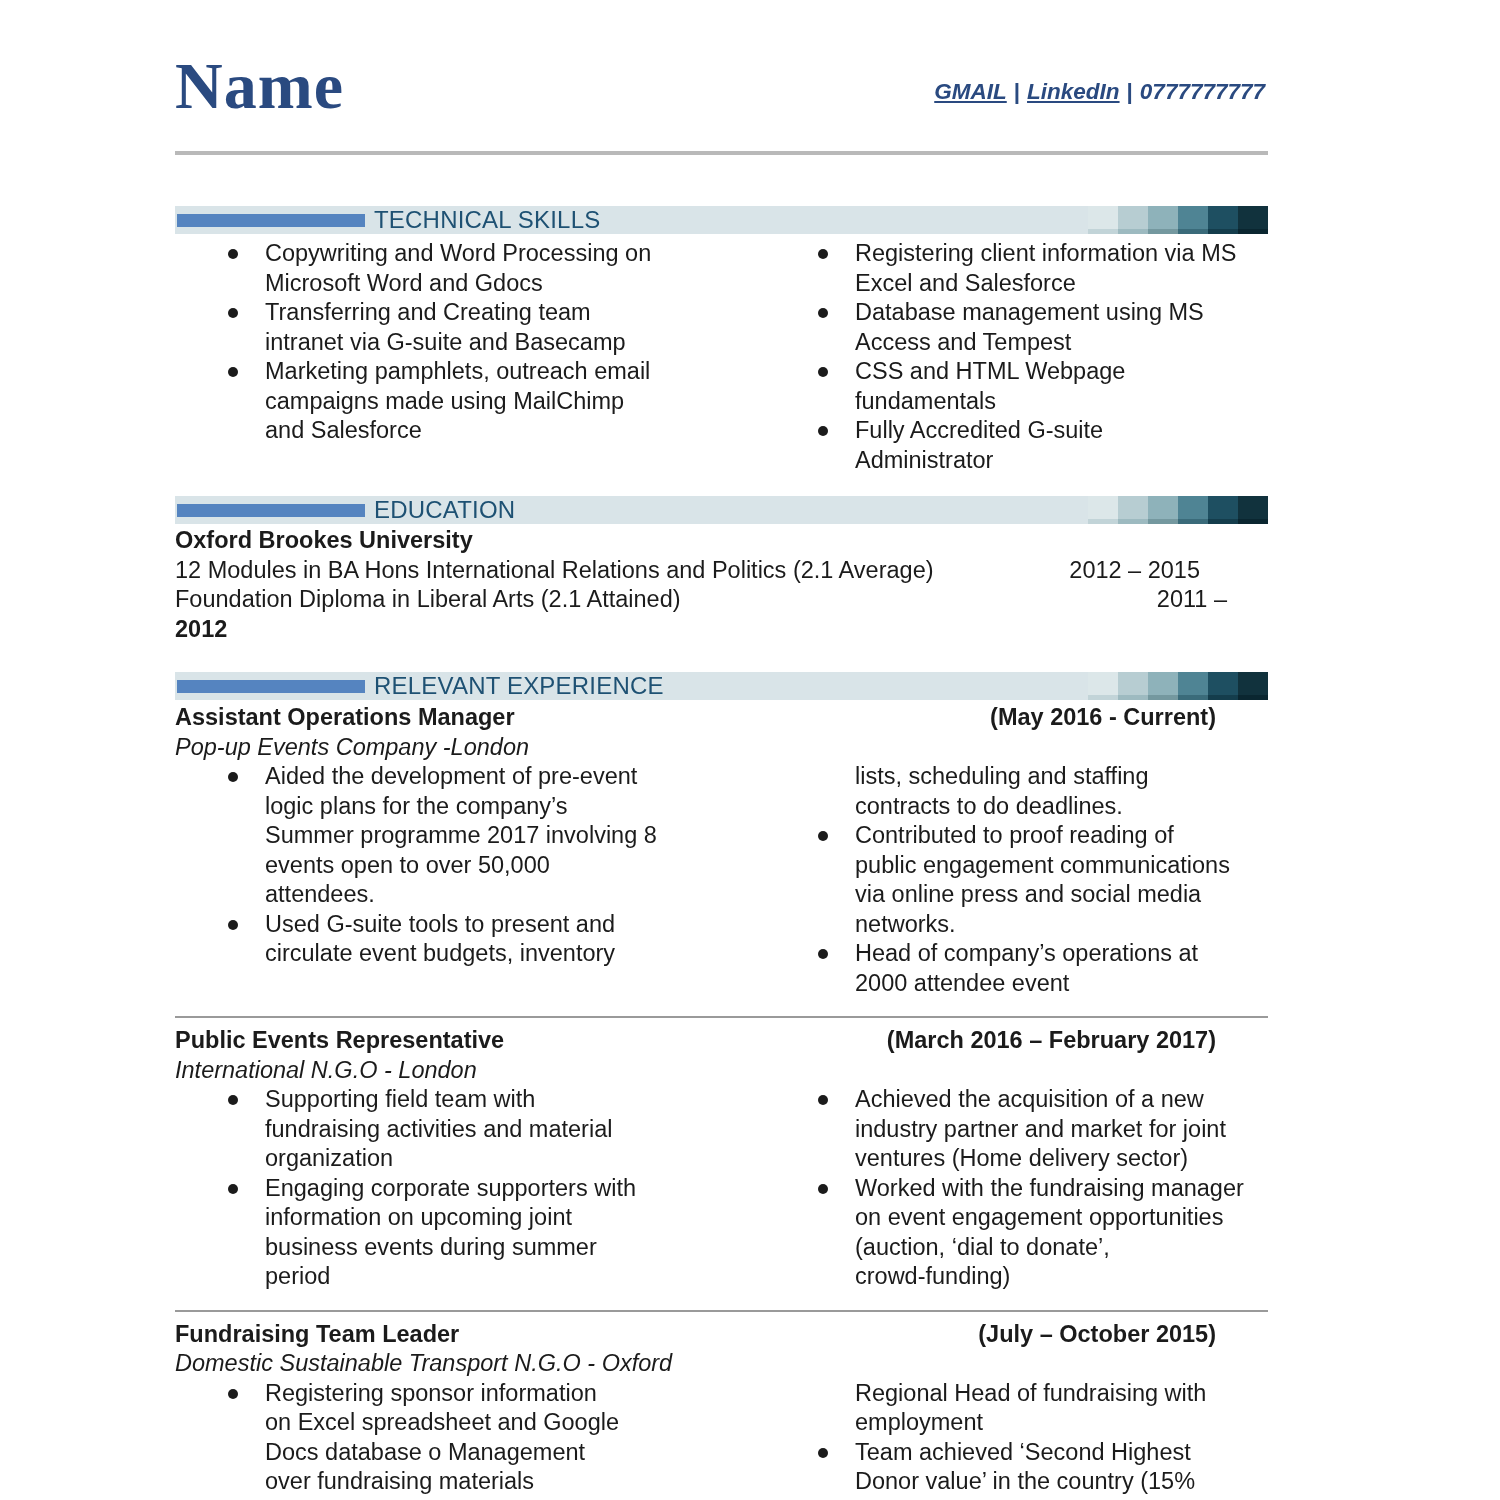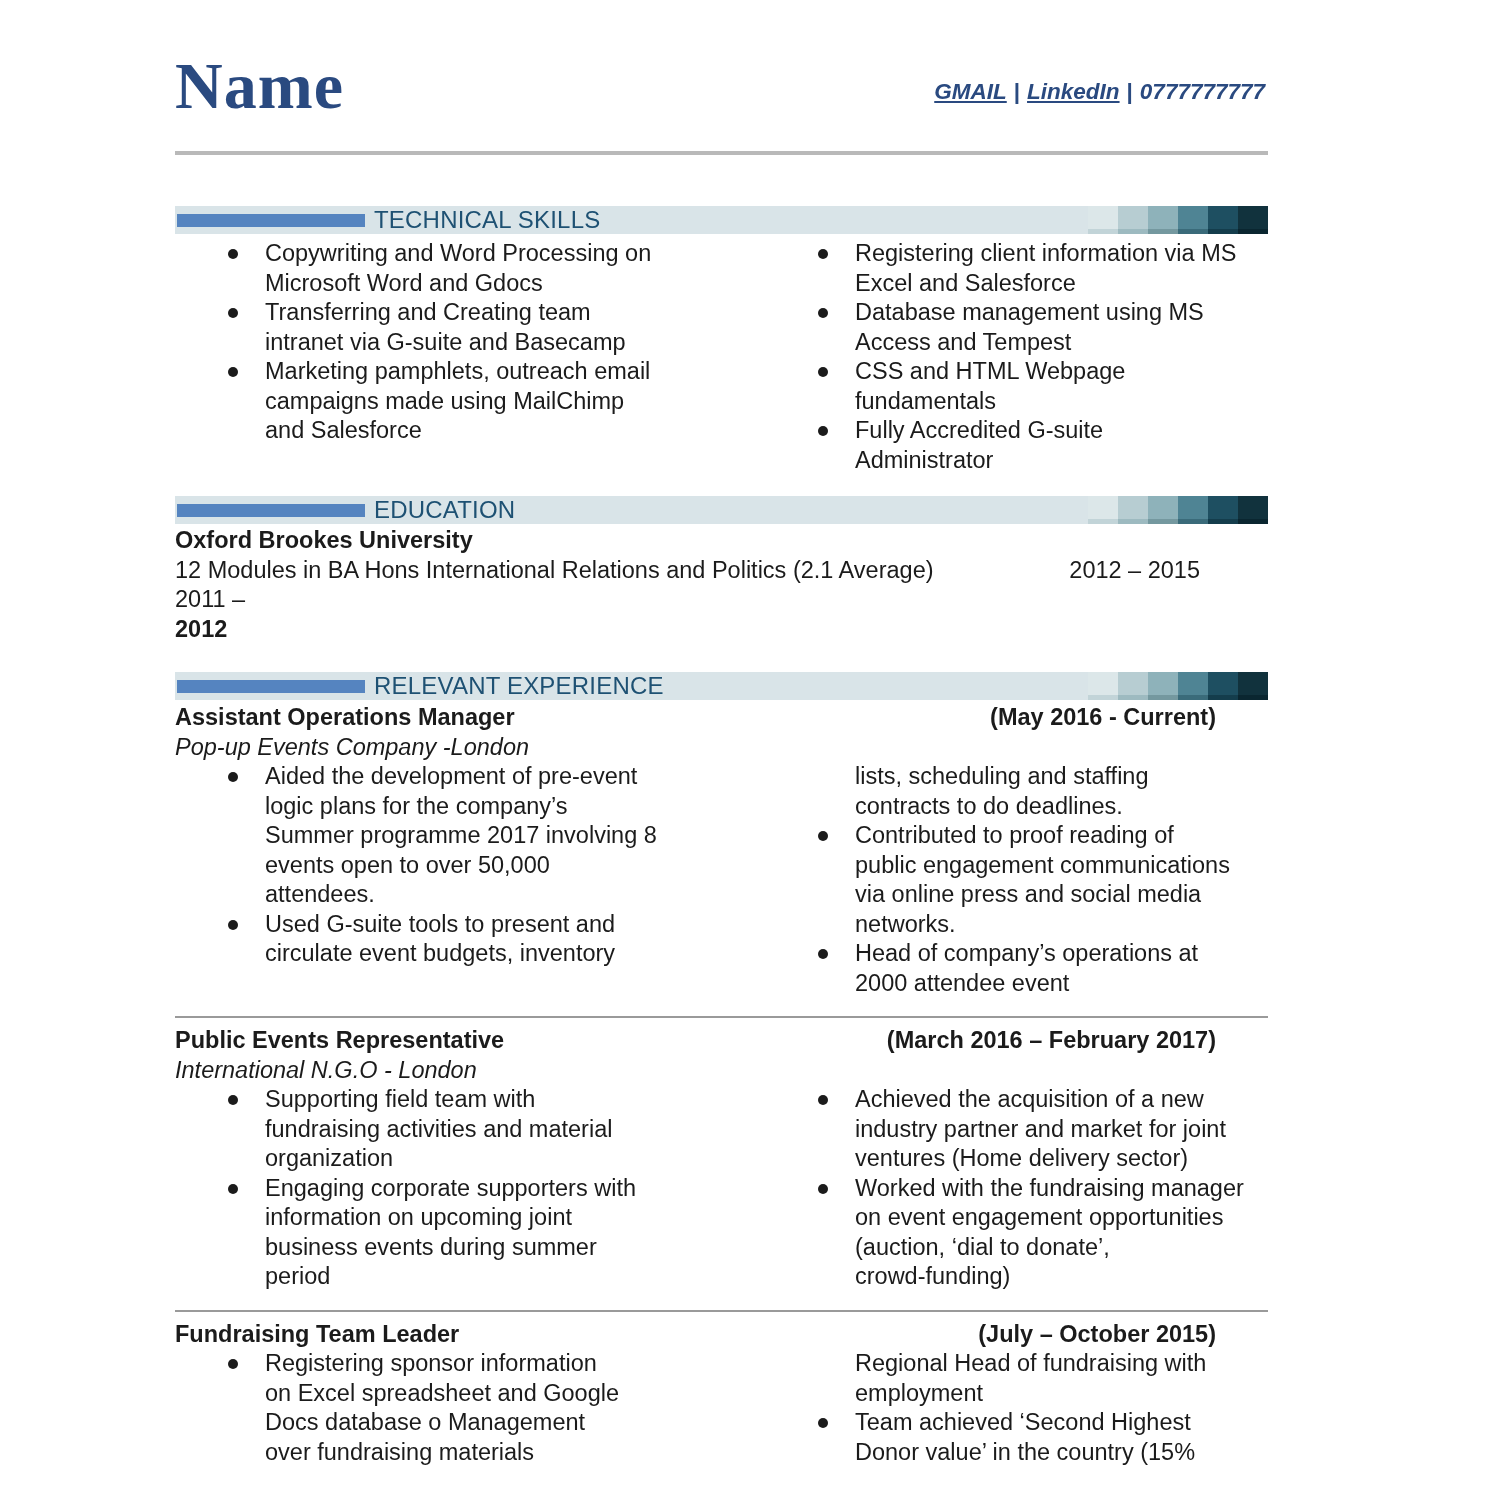--- a/index.html
+++ b/index.html
@@ -136,20 +136,21 @@
           <span style="background: rgb(17, 50, 61); border-bottom: 5px solid rgb(10, 38, 48);"></span>
         </span>
     </div>
     <div class="edu">
       <div class="edu-school">Oxford Brookes University</div>
       <div class="edu-row r1">
         <span>12 Modules in BA Hons International Relations and Politics (2.1 Average)</span>
         <span class="edate">2012 – 2015</span>
       </div>
       <div class="edu-row r2">
+        <span>Foundation Diploma in Liberal Arts (2.1 Attained)</span>
         <span class="edate">2011 –</span>
       </div>
       <div class="edu-overflow">2012</div>
     </div>
 
     <div class="secbar mt-exp">
       <span class="accent"></span>
       <span class="sectitle">RELEVANT EXPERIENCE</span>
       <span class="blocks">
           <span style="background: rgb(220, 231, 233); border-bottom: 5px solid rgb(194, 212, 216);"></span>
@@ -247,20 +248,21 @@
       </div>
     </div>
 
     <div class="sep"></div>
 
     <div class="job">
       <div class="job-head job-after-sep">
         <span>Fundraising Team Leader</span>
         <span class="jdate">(July – October 2015)</span>
       </div>
+      <div class="job-company">Domestic Sustainable Transport N.G.O - Oxford</div>
       <div class="cols">
         <div class="col">
           <div class="item">
               <span class="dot"></span>
               <div class="itxt">Registering sponsor information
 on Excel spreadsheet and Google
 Docs database o Management
 over fundraising materials</div>
             </div>
         </div>

